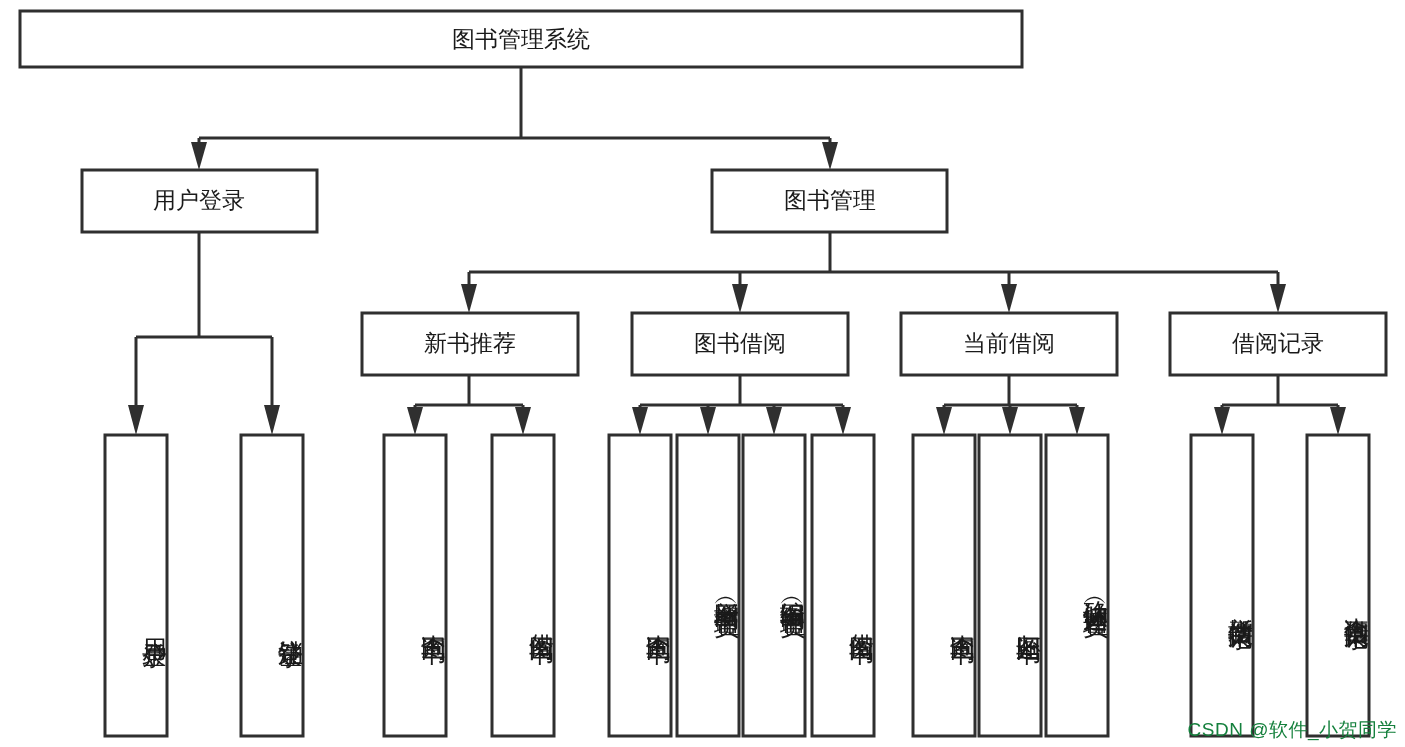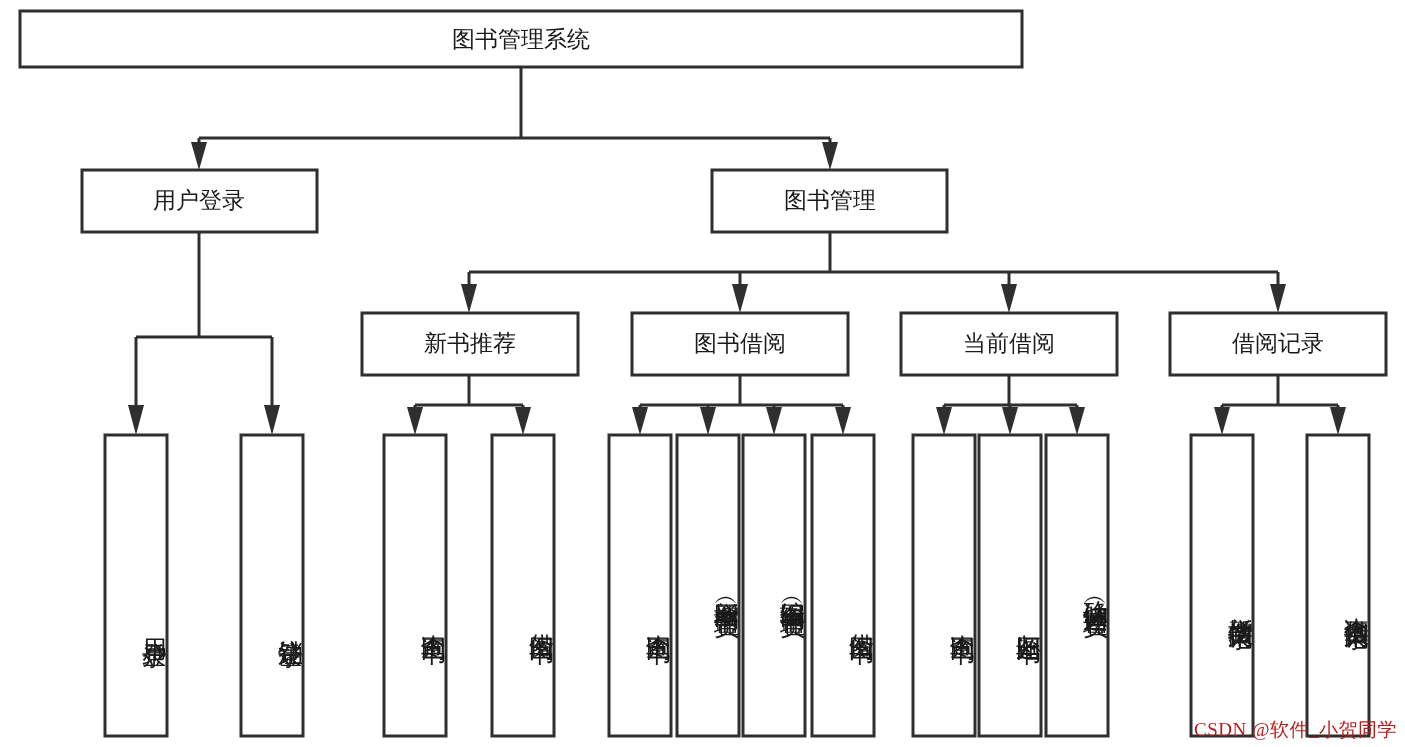--- a/index.html
+++ b/index.html
@@ -61,23 +61,23 @@
     line-height: 1.0;
     color: #1a1a1a;
     white-space: nowrap;
     letter-spacing: 2px;
     pointer-events: none;
   }
   .watermark {
     position: absolute;
     right: 8px;
     bottom: 4px;
-    font-family: Liberation Serif, serif;
+    font-family: Liberation Sans, sans-serif;
     font-size: 19px;
-    color: #b91c1c;
+    color: #15803d;
     letter-spacing: 0.5px;
     white-space: nowrap;
   }
 </style>
 </head>
 <body>
 
 <div id="diagram-root">
 
   <svg class="diagram" viewBox="0 0 1405 747" xmlns="http://www.w3.org/2000/svg">

